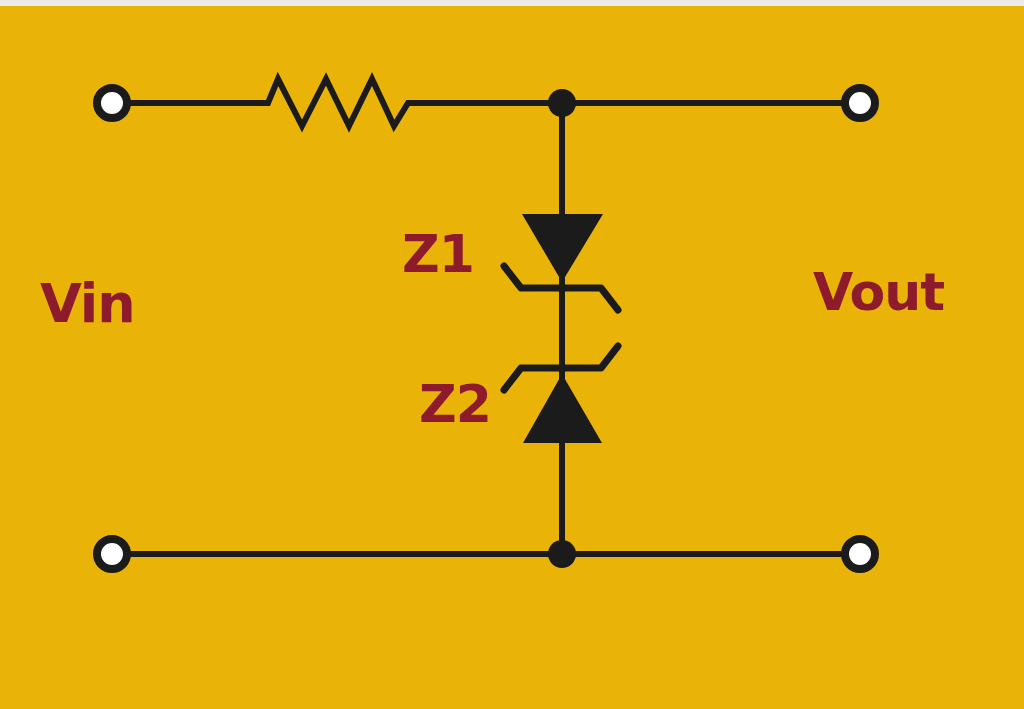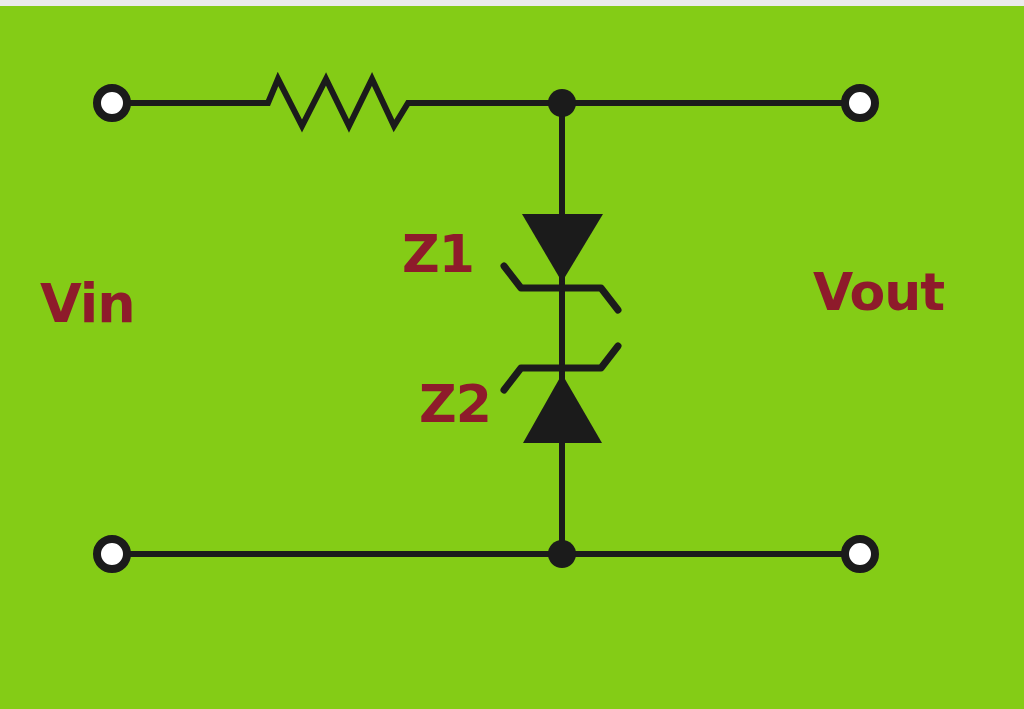--- a/index.html
+++ b/index.html
@@ -4,21 +4,21 @@
 <style>
   html, body {
     margin: 0;
     padding: 0;
     background: #ffffff;
   }
   #stage {
     position: relative;
     width: 1024px;
     height: 709px;
-    background: #84cc16;
+    background: #eab308;
     overflow: hidden;
     font-family: "DejaVu Sans", "Liberation Sans", sans-serif;
   }
   svg text {
     font-family: "DejaVu Sans", "Liberation Sans", sans-serif;
     font-weight: bold;
   }
   .lbl-large { font-size: 54px; letter-spacing: -1px; }
   .lbl-med   { font-size: 52px; letter-spacing: -1px; }
 </style>

